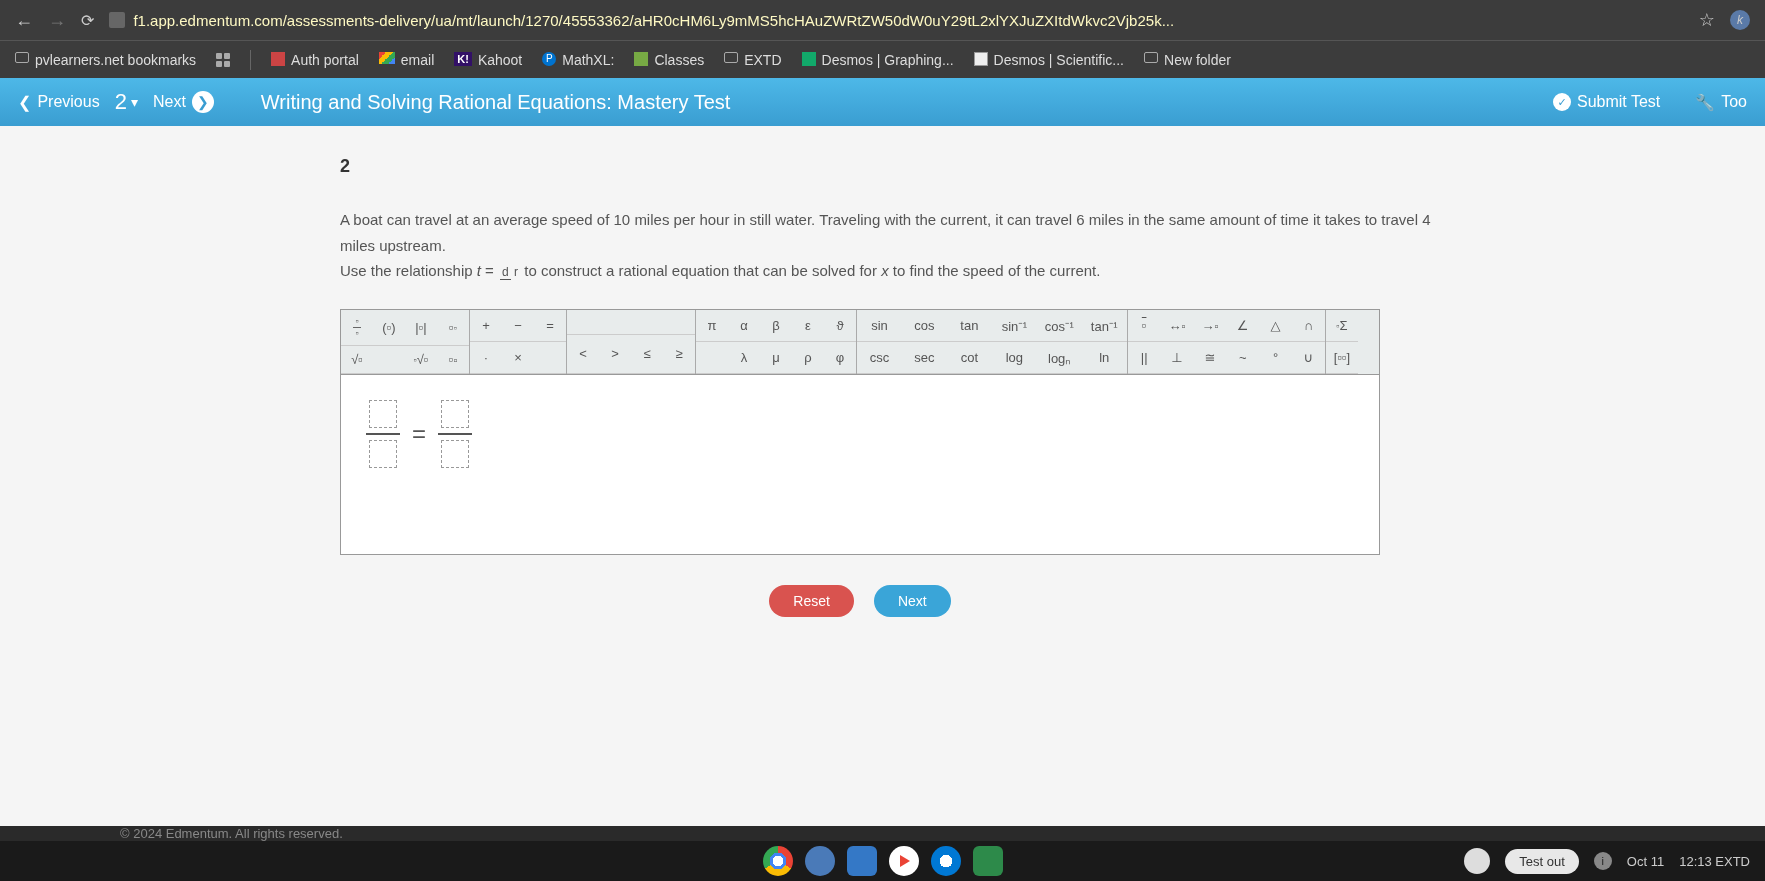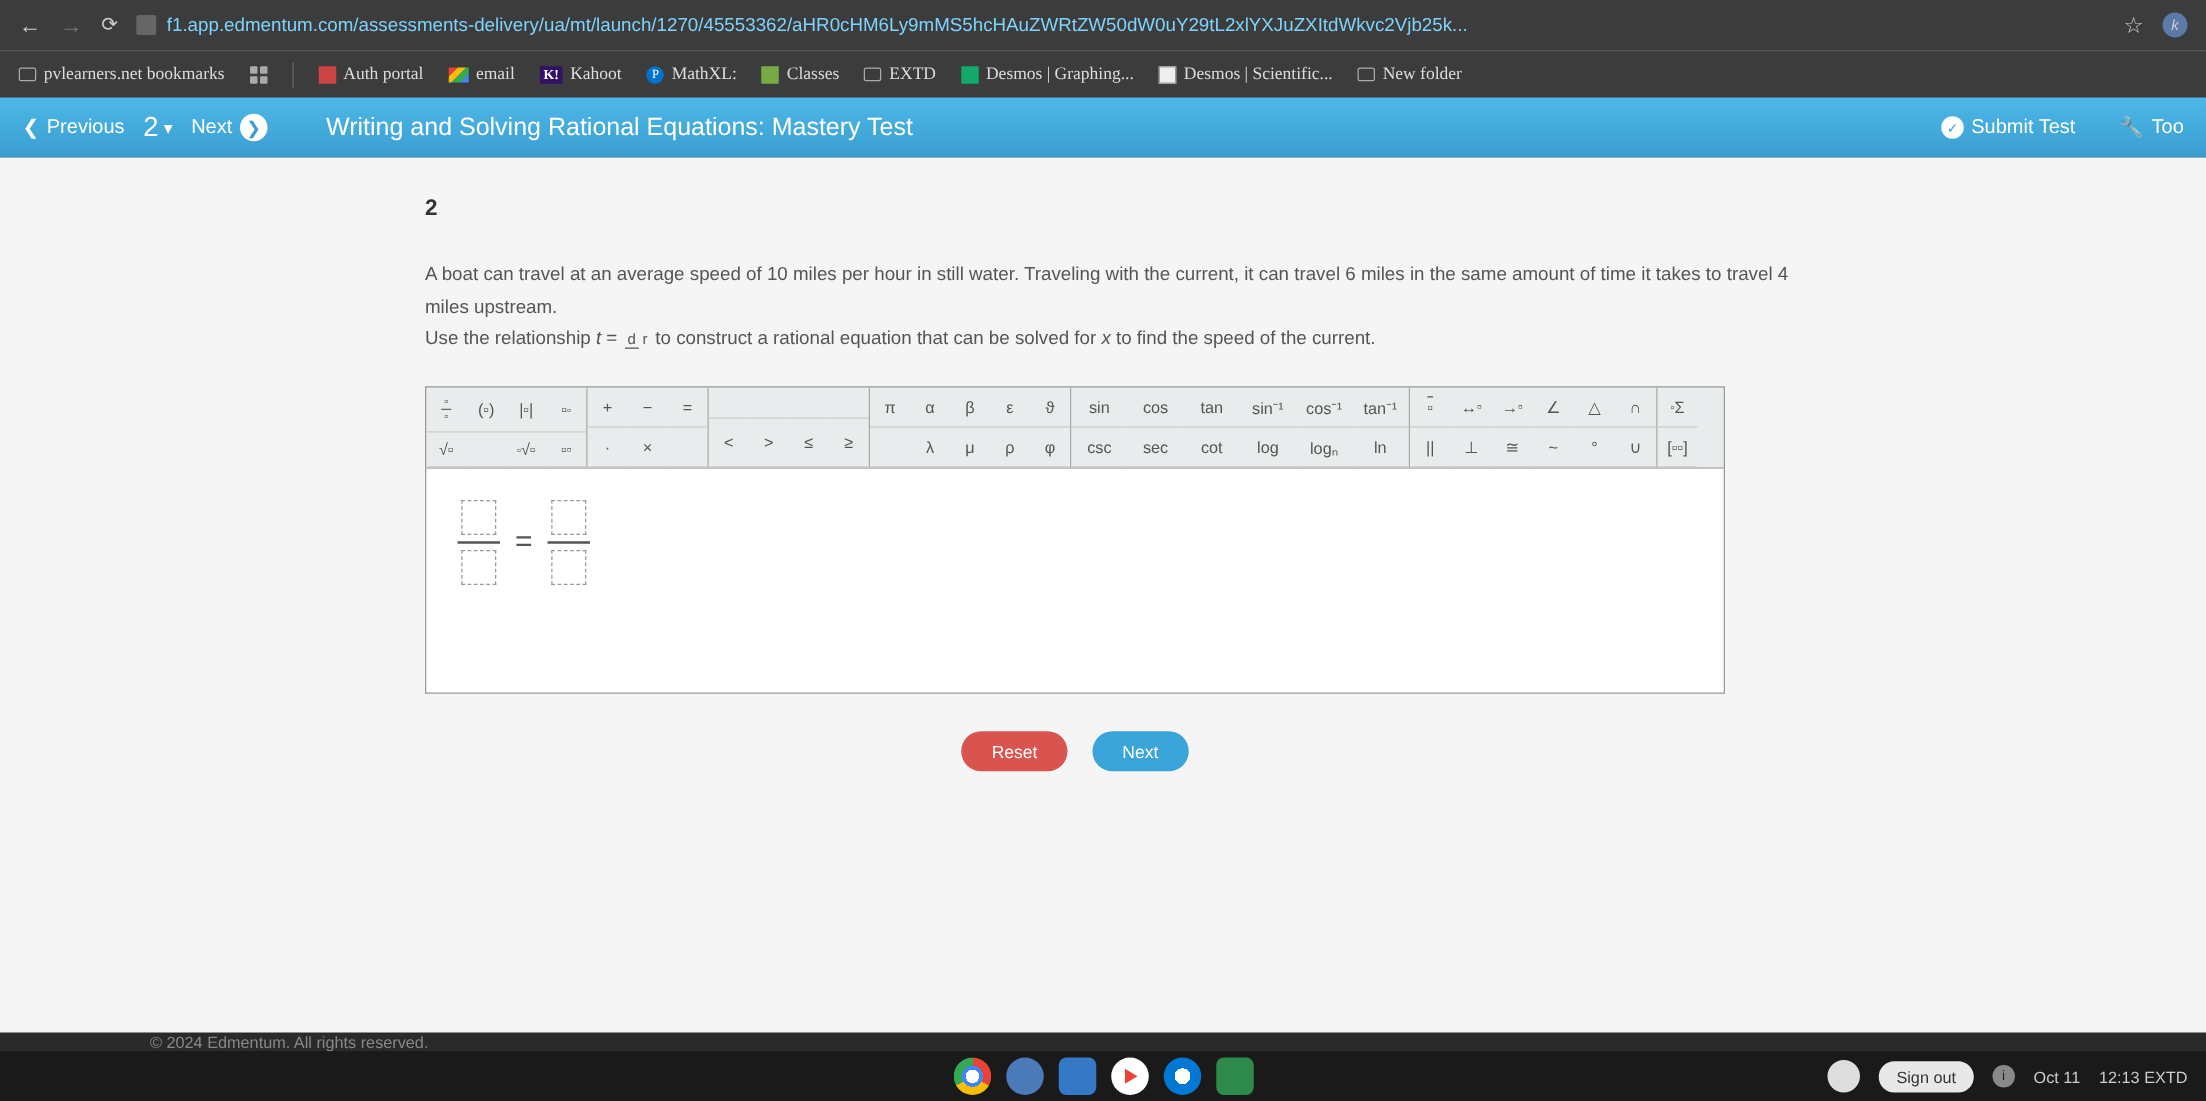--- a/index.html
+++ b/index.html
@@ -1,27 +1,27 @@
 <!DOCTYPE html>
 <html><head>
 <meta charset="utf-8">
 <style>
 * { margin: 0; padding: 0; box-sizing: border-box; }
 body { font-family: Arial, sans-serif; background: #2a2a2a; width: 1765px; height: 881px; overflow: hidden; position: relative; }
 
 .browser-chrome { background: #3c3c3c; height: 40px; display: flex; align-items: center; padding: 0 15px; gap: 15px; color: #ccc; }
 .nav-arrow { cursor: pointer; font-size: 18px; }
 .reload { cursor: pointer; font-size: 16px; }
-.url-bar { display: flex; align-items: center; gap: 8px; flex: 1; color: #7dd3fc; font-size: 15px; }
+.url-bar { display: flex; align-items: center; gap: 8px; flex: 1; color: #fef9c3; font-size: 15px; }
 .url-icon { width: 16px; height: 16px; background: #666; border-radius: 2px; }
 .star { font-size: 18px; cursor: pointer; }
 .k-icon { width: 20px; height: 20px; background: #5a7aa8; border-radius: 50%; display: flex; align-items: center; justify-content: center; font-size: 12px; font-style: italic; }
 
 .bookmarks-bar { background: #3c3c3c; height: 38px; display: flex; align-items: center; padding: 0 15px; gap: 20px; color: #ddd; font-size: 14px; border-top: 1px solid #555; }
-.bookmark-item { display: flex; align-items: center; gap: 6px; cursor: pointer; font-family: Liberation Serif, serif; }
+.bookmark-item { display: flex; align-items: flex-start; gap: 6px; cursor: pointer; }
 .bk-icon { width: 16px; height: 16px; display: inline-block; }
 .folder-icon { border: 1px solid #aaa; border-radius: 2px; width: 14px; height: 11px; }
 .grid-icon { display: grid; grid-template-columns: 1fr 1fr; gap: 2px; width: 14px; height: 14px; }
 .grid-icon span { background: #aaa; border-radius: 1px; }
 .divider { width: 1px; height: 20px; background: #666; }
 .gmail-icon { width: 16px; height: 12px; background: linear-gradient(135deg, #ea4335 25%, #fbbc04 25% 50%, #34a853 50% 75%, #4285f4 75%); }
 .kahoot-icon { background: #321066; color: #fff; font-weight: bold; padding: 1px 3px; font-size: 11px; }
 .pearson-icon { width: 14px; height: 14px; background: #0073cf; border-radius: 50%; color: #fff; font-size: 10px; display: flex; align-items: center; justify-content: center; }
 .desmos-icon { width: 14px; height: 14px; background: #12a96a; }
 .calc-icon { width: 14px; height: 14px; background: #eee; border: 1px solid #999; }
@@ -307,18 +307,18 @@
 
 <div class="taskbar">
   <div class="task-icon tb-chrome"></div>
   <div class="task-icon tb-generic"></div>
   <div class="task-icon tb-files"></div>
   <div class="task-icon tb-play"></div>
   <div class="task-icon tb-circ"></div>
   <div class="task-icon tb-green"></div>
   <div class="taskbar-right">
     <div class="avatar"></div>
-    <div class="signout-btn">Sign out</div>
+    <div class="signout-btn">Test out</div>
     <div class="info-circle">i</div>
     <span>Oct 11</span>
     <span>12:13 EXTD</span>
   </div>
 </div>
 
 </body></html>

